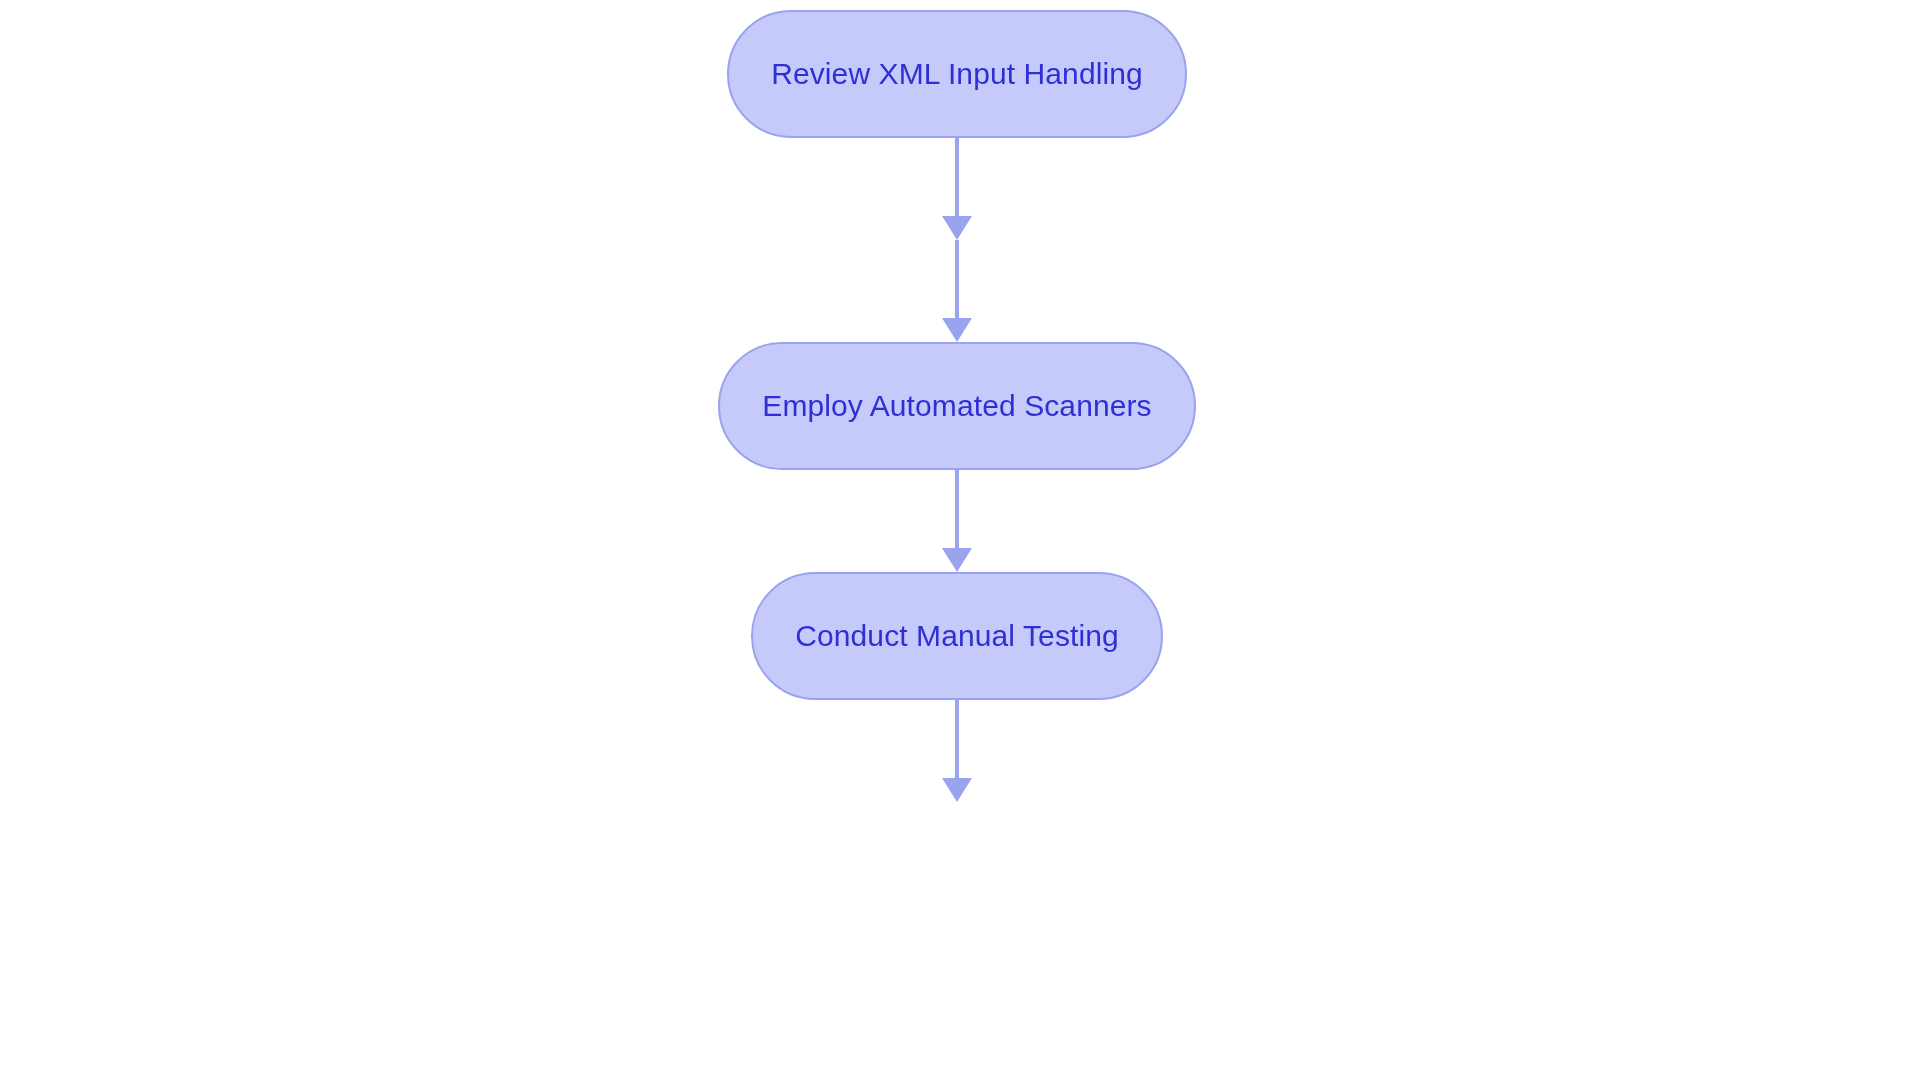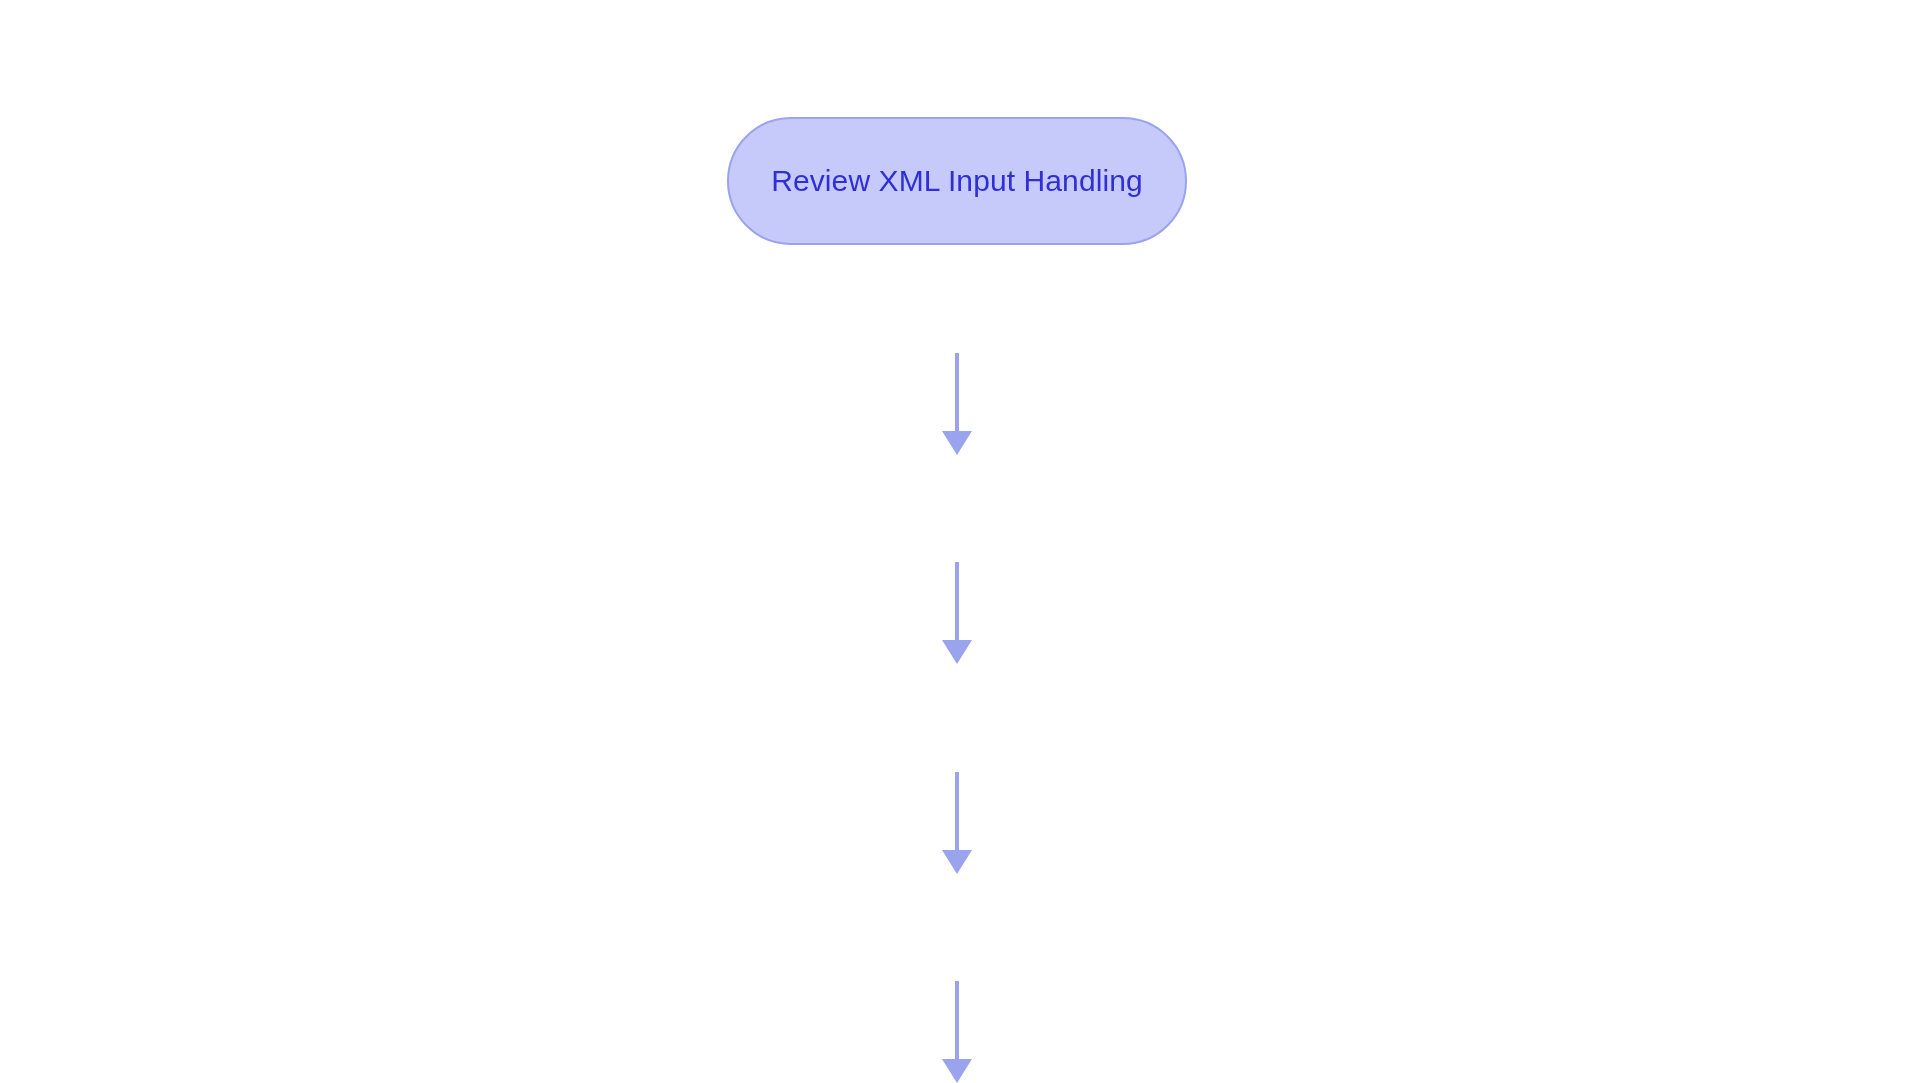--- a/index.html
+++ b/index.html
@@ -24,21 +24,21 @@
 
   .flow-column {
     position: absolute;
     left: 0;
     top: 0;
     width: 1920px;
     height: 1083px;
     display: flex;
     flex-direction: column;
     align-items: center;
-    justify-content: space-between;
+    justify-content: flex-start;
   }
 
   
   .node {
     box-sizing: border-box;
     height: 128px;
     border-radius: 64px;
     background: #c5cafa;
     border: 2px solid #9aa3ee;
     display: flex;
@@ -99,26 +99,32 @@
       <div class="connector-line"></div>
       <div class="connector-arrowhead"></div>
     </div>
 
 
     <div class="connector">
       <div class="connector-line"></div>
       <div class="connector-arrowhead"></div>
     </div>
 
+    <div class="node">
+      <span class="node-label">Employ Automated Scanners</span>
+    </div>
 
     <div class="connector">
       <div class="connector-line"></div>
       <div class="connector-arrowhead"></div>
     </div>
 
+    <div class="node">
+      <span class="node-label">Conduct Manual Testing</span>
+    </div>
 
     <div class="connector">
       <div class="connector-line"></div>
       <div class="connector-arrowhead"></div>
     </div>
 
 
   </div>
 </div>
 

